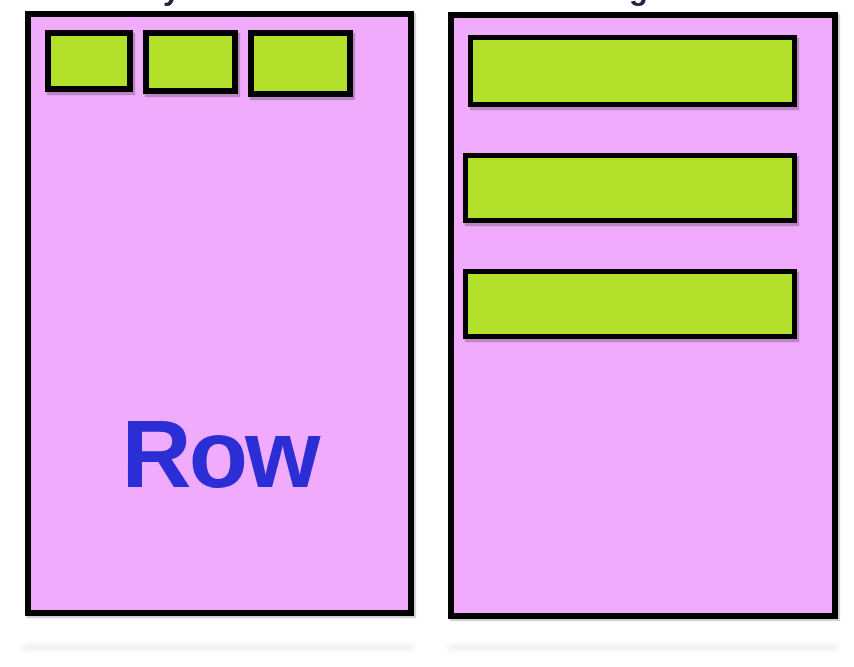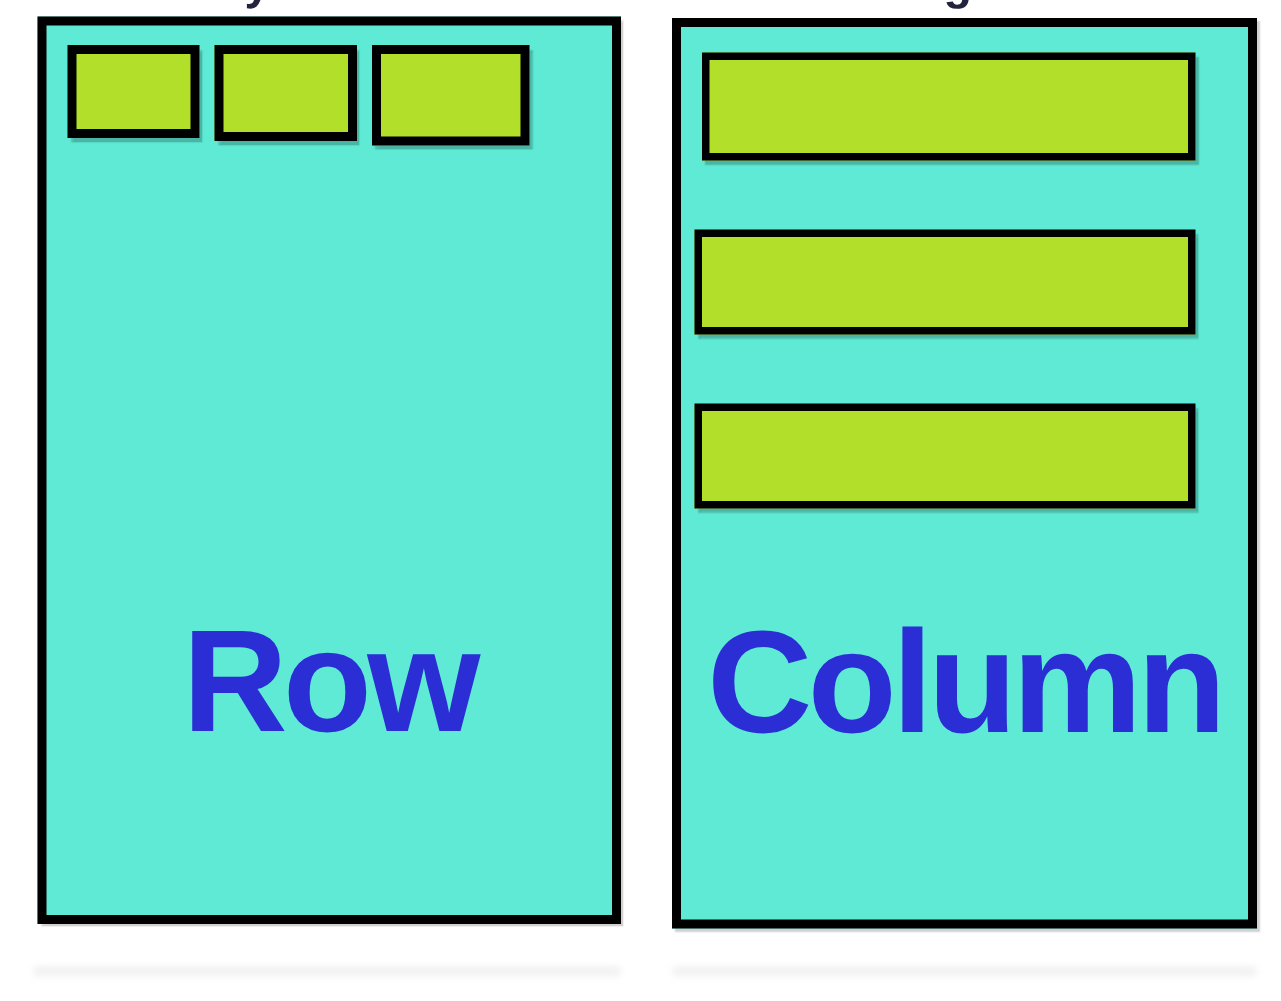--- a/index.html
+++ b/index.html
@@ -9,21 +9,21 @@
   }
 
   
   .crop-strip{position:absolute;top:0;left:0;width:854px;height:9px;overflow:hidden;}
   .frag{position:absolute;top:-27px;font-size:31px;font-weight:bold;color:#23233d;line-height:1;}
   .frag-left{left:163px;}
   .frag-right{left:629px;}
 
   
   .panel{
-    position:absolute;box-sizing:border-box;border:6px solid #000;background:#5eead4;
+    position:absolute;box-sizing:border-box;border:6px solid #000;background:#f0abfc;
     box-shadow:2px 2px 1px rgba(0,0,0,0.18);
   }
   .panel-row{left:25px;top:11px;width:389px;height:605px;}
   .panel-col{left:448px;top:12px;width:390px;height:607px;}
 
   
   .box-row{position:absolute;left:14px;top:13px;display:flex;gap:10px;align-items:flex-start;}
   .gbox{
     box-sizing:border-box;border:6px solid #000;background:#b2e02a;
     box-shadow:2px 3px 1px rgba(0,0,0,0.22);
@@ -69,19 +69,18 @@
     </div>
     <div class="panel-label">Row</div>
   </div>
 
   <div class="panel panel-col">
     <div class="box-col">
       <div class="gbar"></div>
       <div class="gbar"></div>
       <div class="gbar"></div>
     </div>
-    <div class="panel-label">Column</div>
   </div>
 
   <div class="artifact-band band-left"></div>
   <div class="artifact-band band-right"></div>
 
 </div>
 
 </body></html>

